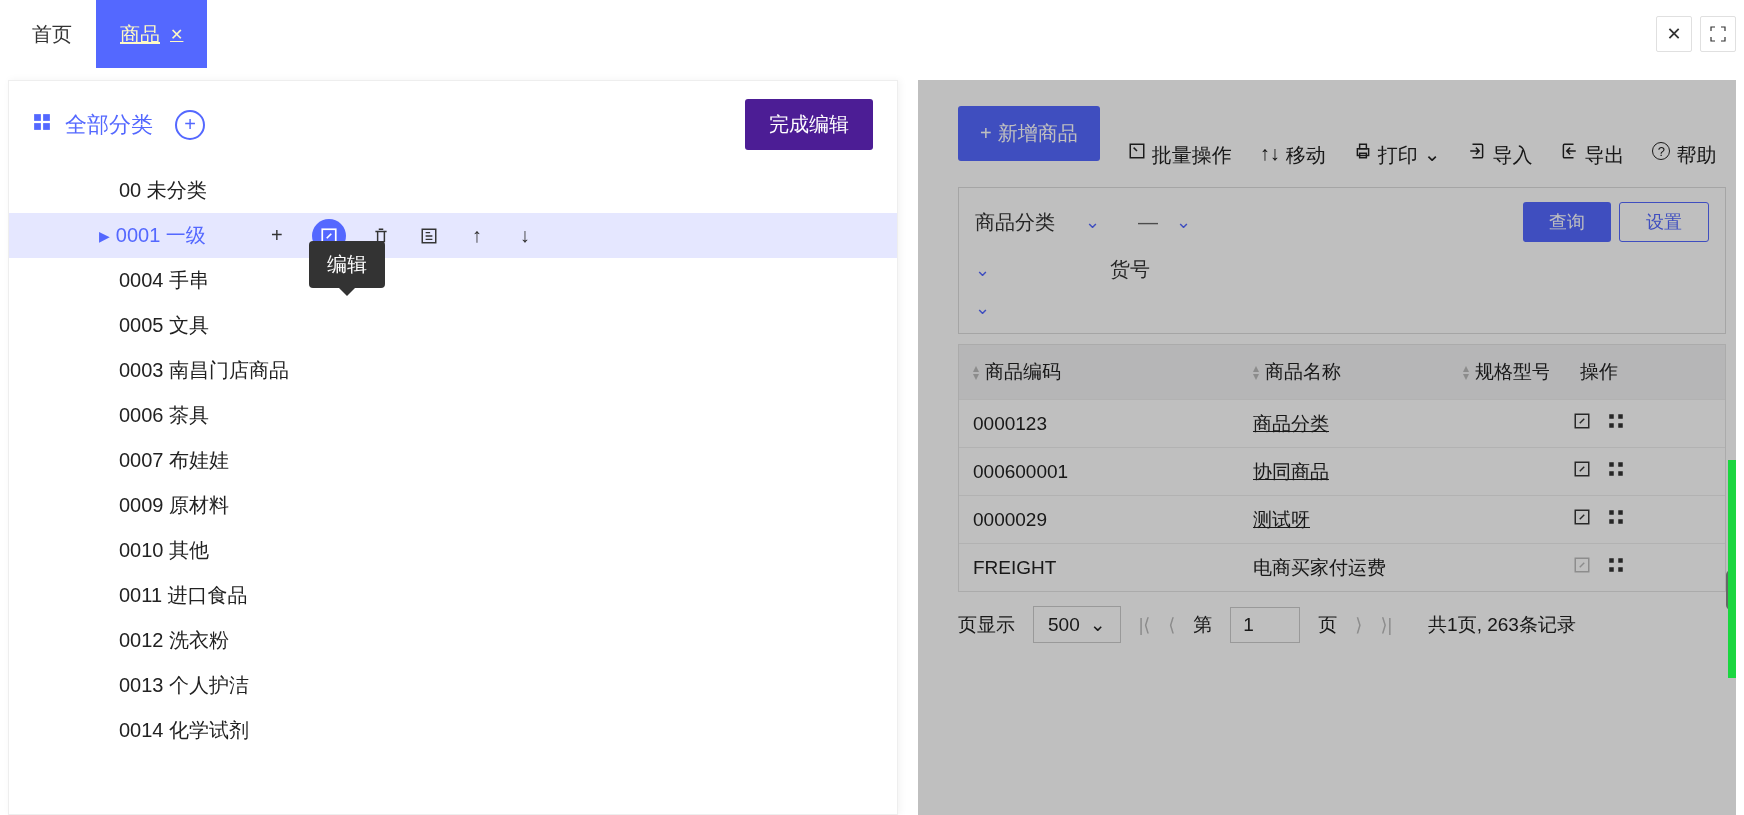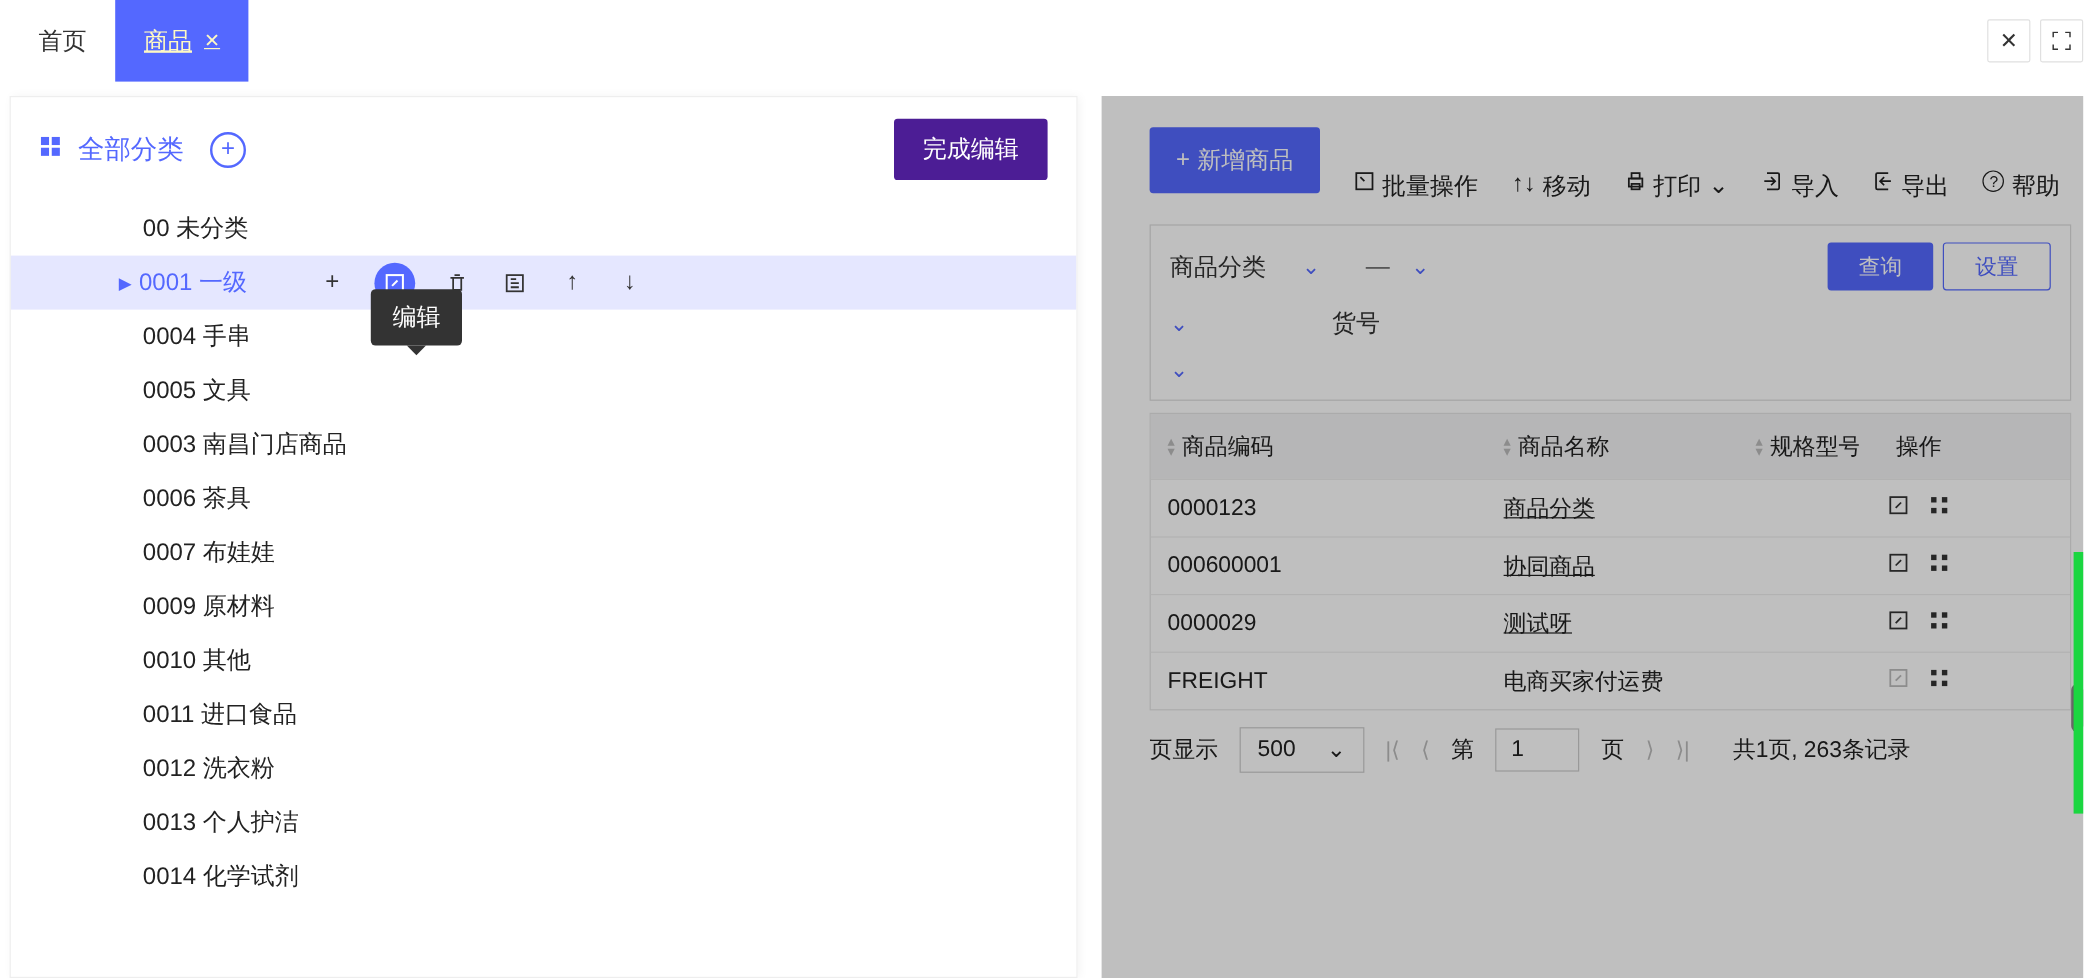--- a/index.html
+++ b/index.html
@@ -43,21 +43,21 @@
 .td { padding: 0 14px; }
 .td.link { text-decoration: underline; }
 .col-code { width: 280px; }
 .col-name { width: 210px; }
 .col-spec { width: 100px; overflow: hidden; white-space: nowrap; }
 .col-ops { width: 100px; text-align: center; display: flex; gap: 16px; justify-content: center; color: #333; }
 .col-ops .dis { color: #bbb; }
 .th-ops { width: 100px; justify-content: center; }
 
 .pagination { margin: 14px 10px 0 40px; display: flex; align-items: center; gap: 18px; font-size: 19px; color: #222; }
-.pagination .sel { border: 1px solid #ccc; padding: 6px 14px; display: flex; align-items: center; gap: 26px; }
+.pagination .sel { border: 1px solid #ccc; padding: 6px 14px; display: flex; align-items: flex-end; gap: 10px; }
 .pagination .pginput { border: 1px solid #ccc; padding: 6px 12px; width: 70px; }
 .pagination .pnav { color: #bbb; font-size: 18px; cursor: pointer; }
 .pagesummary { margin-left: 18px; }
 
 .right-scrollbar { position: absolute; right: 0; top: 490px; width: 10px; height: 40px; background: #888; border-radius: 5px; }
 .green-bar { position: absolute; right: 0; top: 380px; width: 8px; height: 218px; background: #1bd640; }
 
 
 .left-panel { position: absolute; top: 0; left: 0; width: 890px; bottom: 0; background: #fff; border: 1px solid #eee; box-shadow: 2px 0 8px rgba(0,0,0,0.05); display: flex; flex-direction: column; }
 .panel-head { display: flex; align-items: center; padding: 18px 24px; gap: 14px; }

